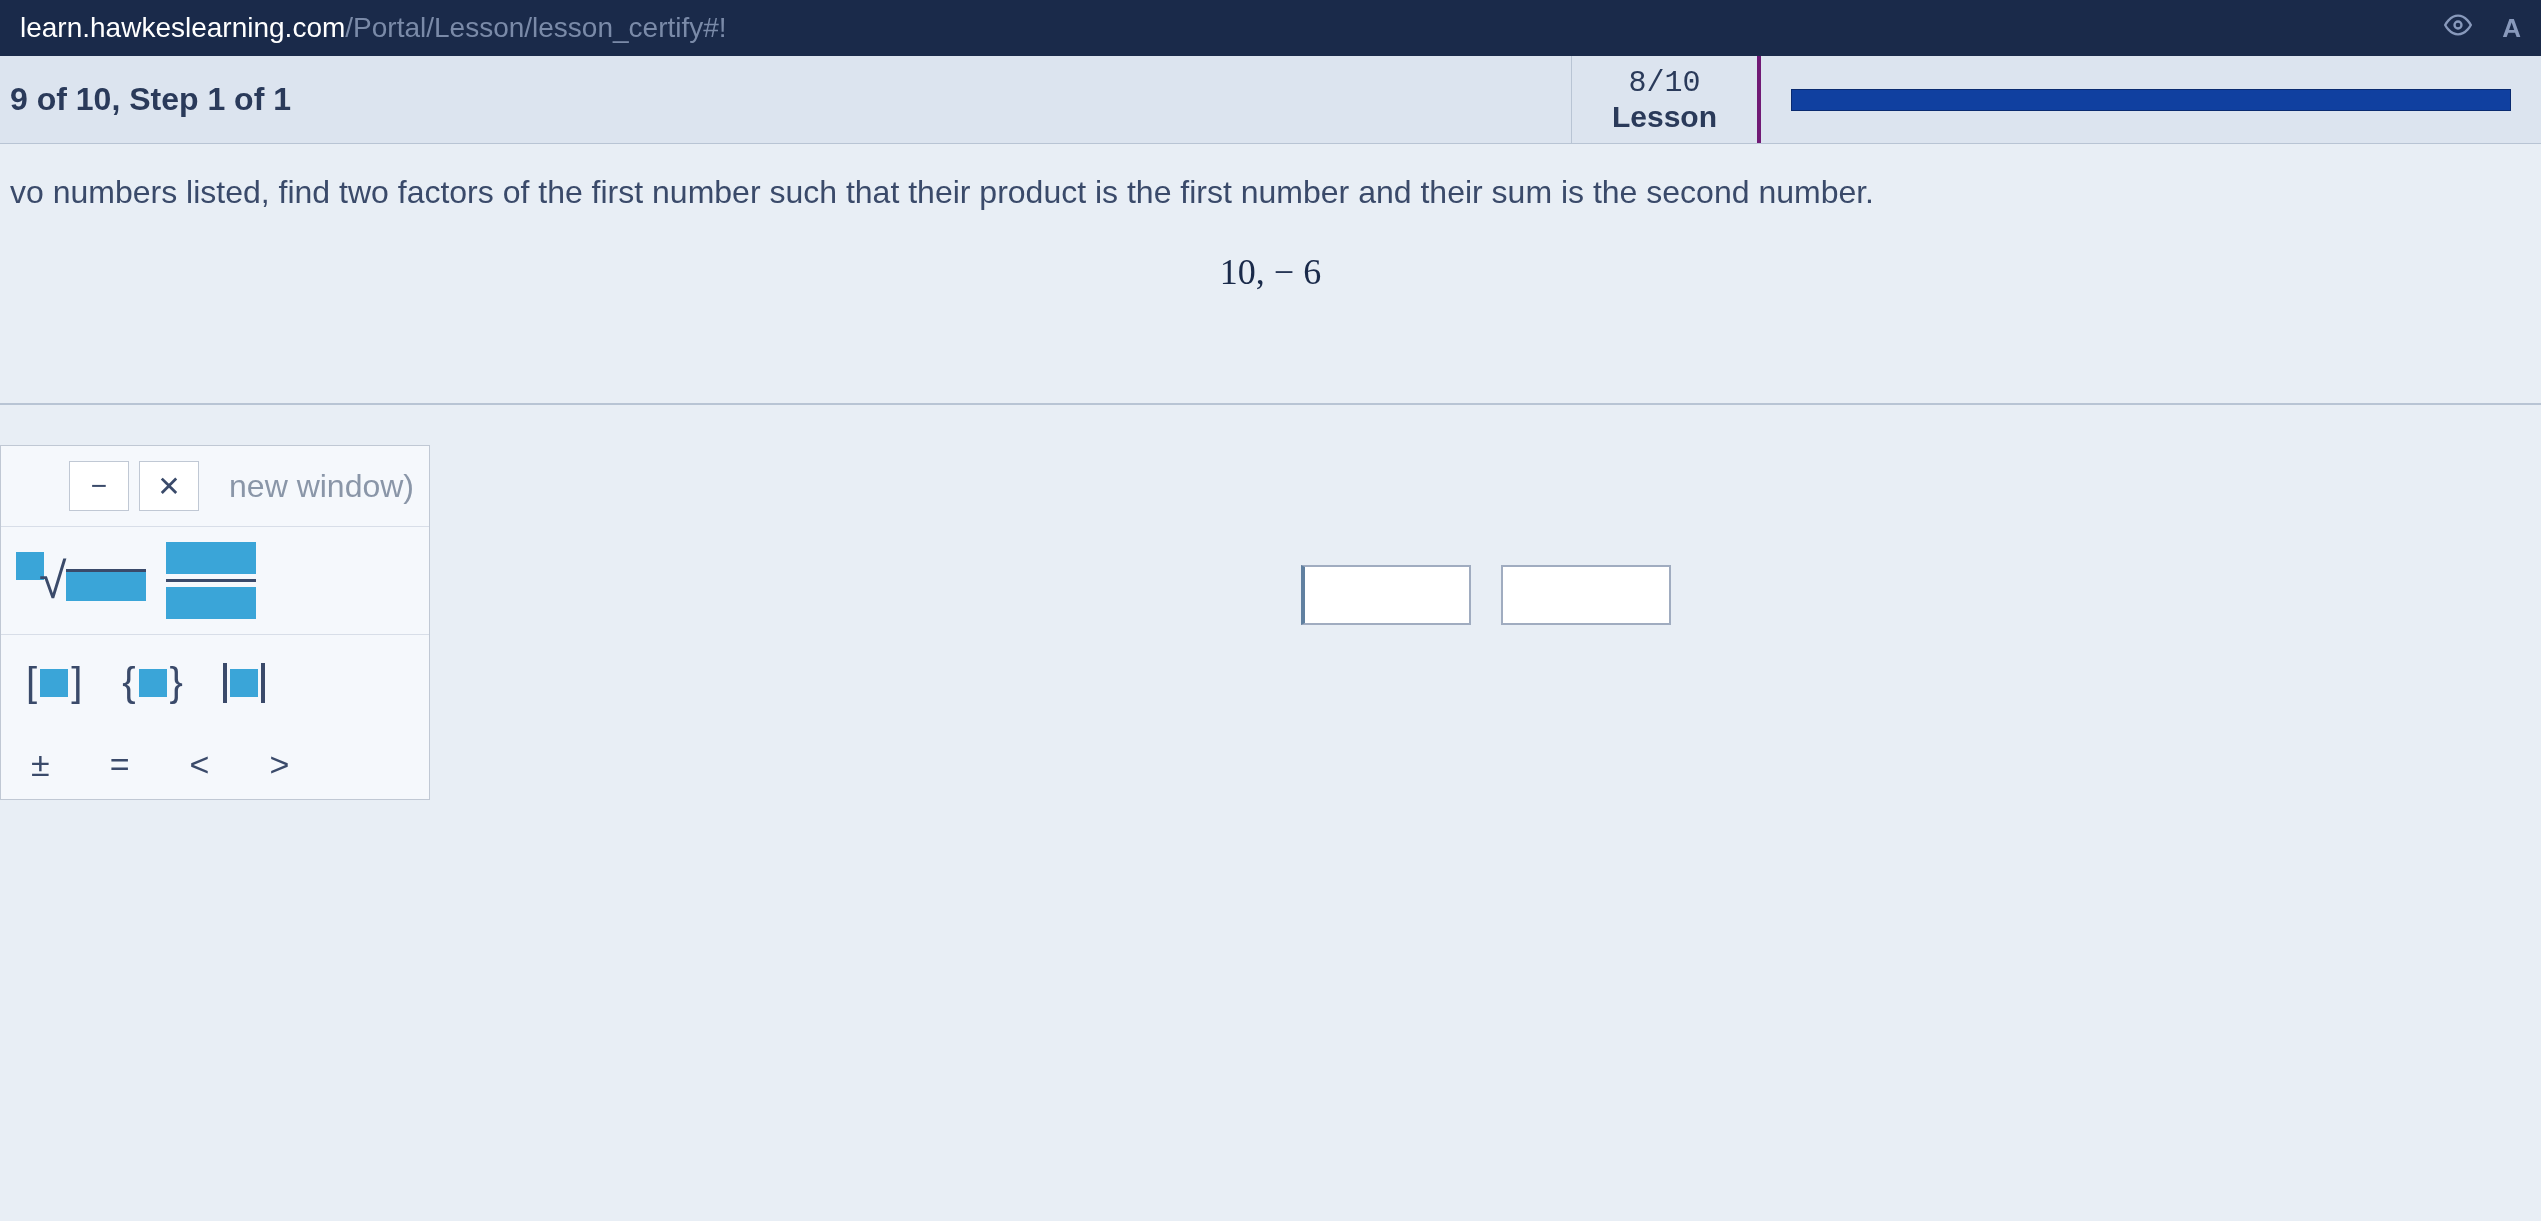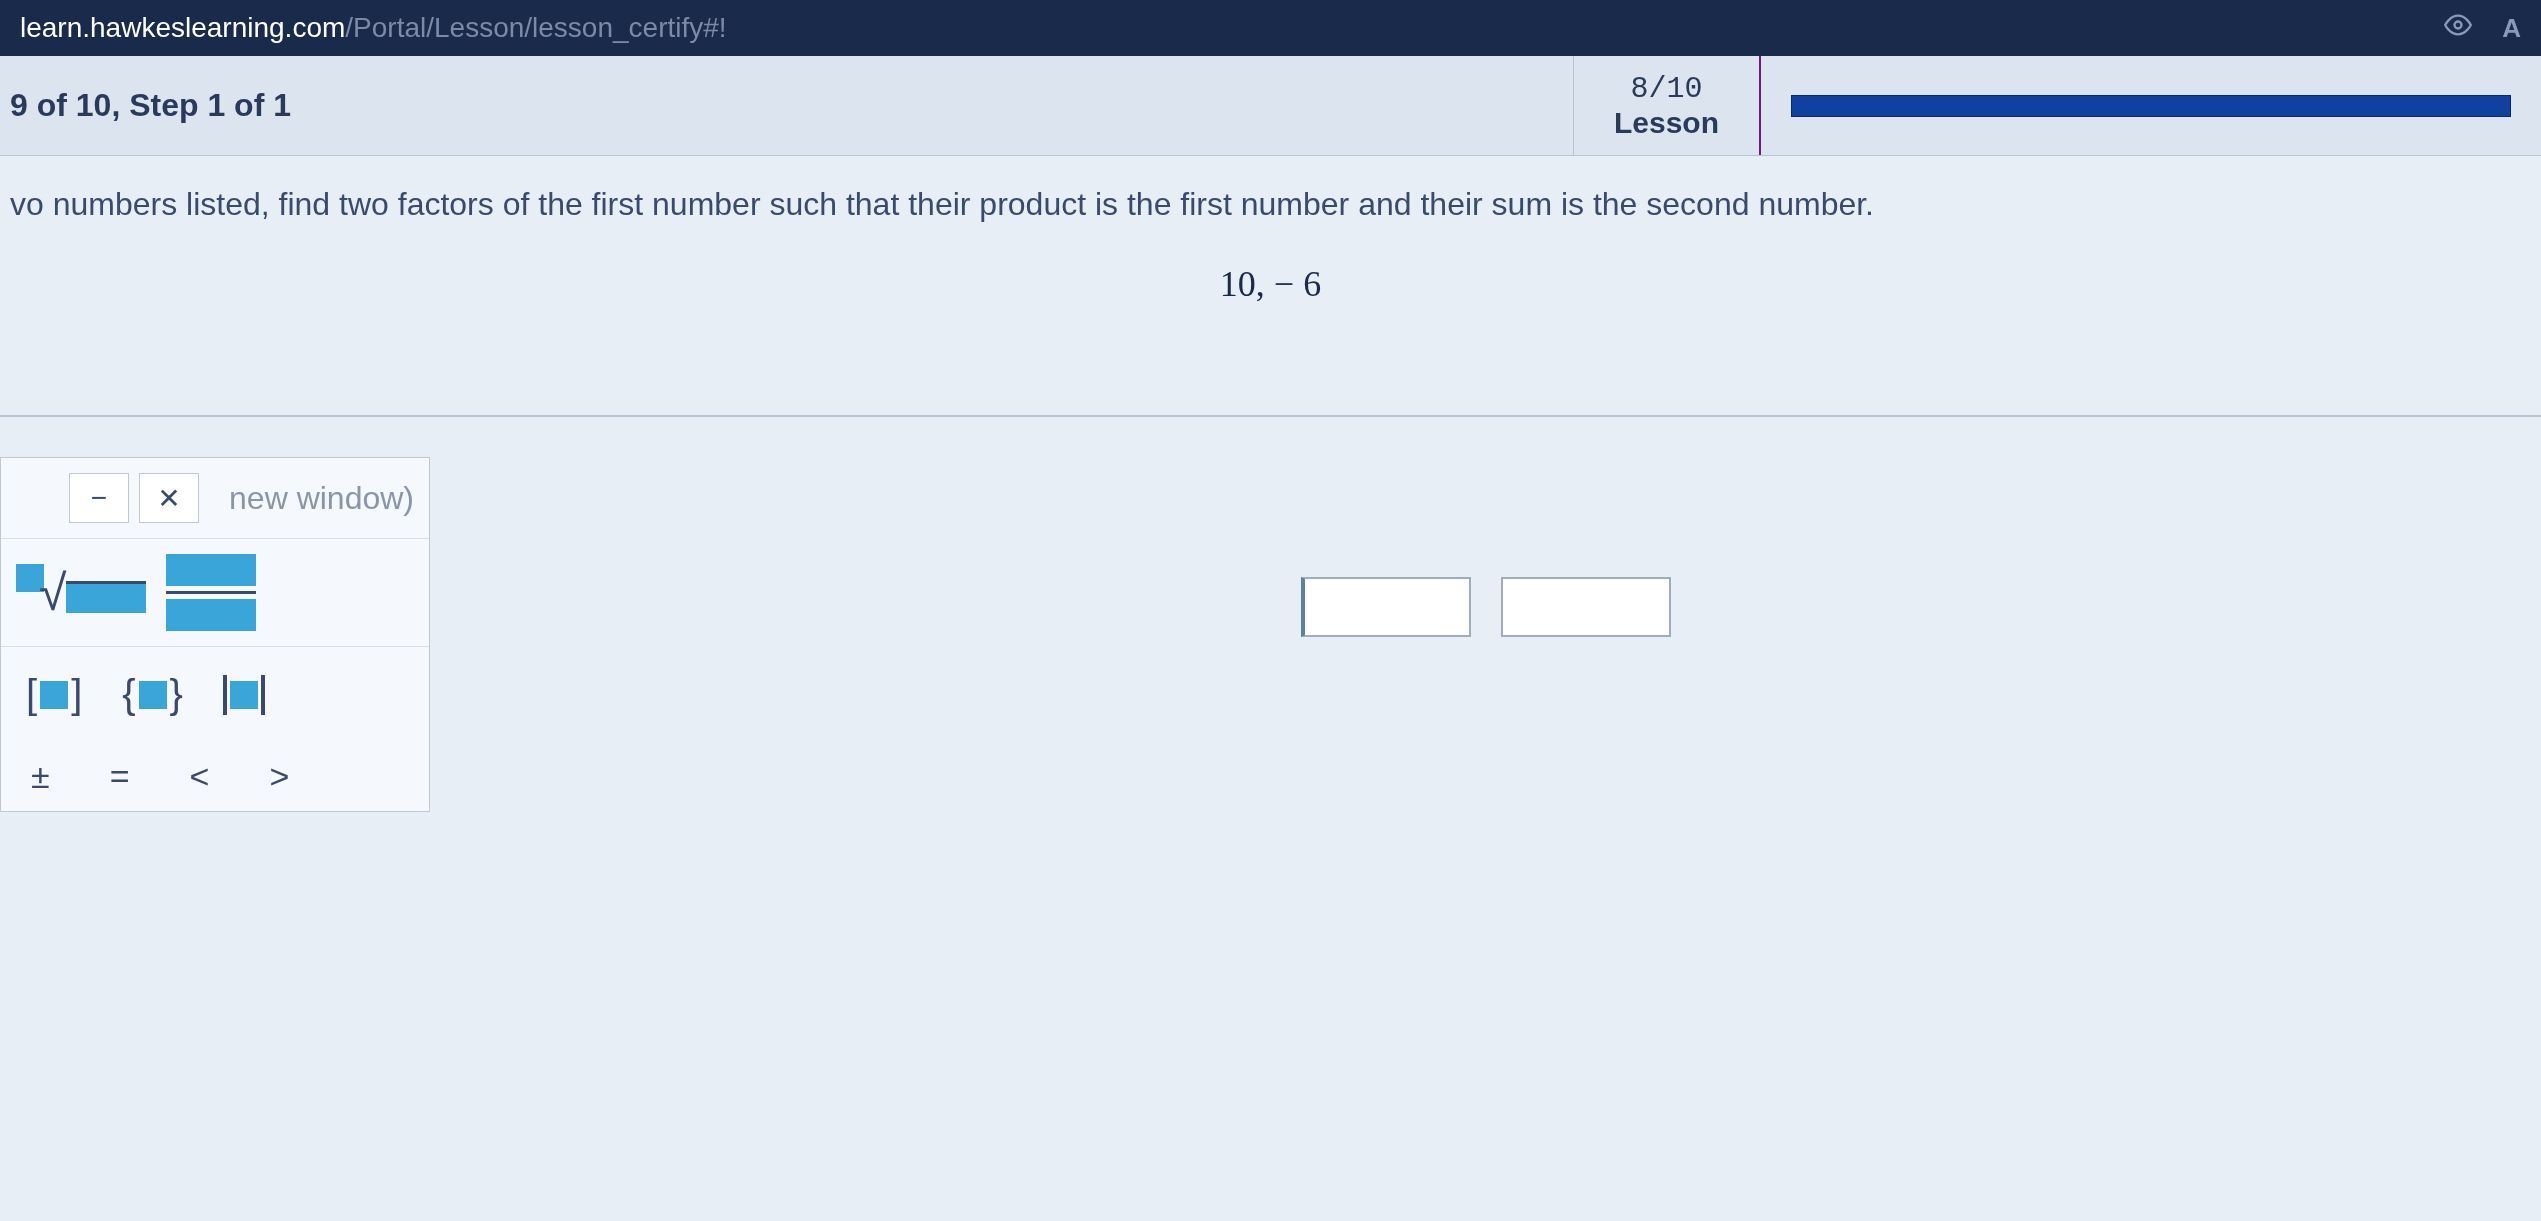--- a/index.html
+++ b/index.html
@@ -45,41 +45,41 @@
       align-items: center;
     }
     
     .eye-icon {
       color: #8899bb;
       font-size: 24px;
     }
     
     .header-row {
       background: #dce4ef;
-      height: 100px;
+      height: 88px;
       display: flex;
       align-items: center;
       border-bottom: 1px solid #b8c4d4;
     }
     
     .step-label {
       font-size: 32px;
       font-weight: bold;
       color: #2a3a5a;
       padding-left: 10px;
       flex: 1;
     }
     
     .score-section {
       display: flex;
       flex-direction: column;
       align-items: center;
       padding: 0 40px;
       border-left: 1px solid #b8c4d4;
-      border-right: 2px solid #701a75;
+      border-right: 4px solid #701a75;
       height: 100%;
       justify-content: center;
     }
     
     .score-fraction {
       font-size: 30px;
       font-family: 'Courier New', monospace;
       color: #2a3a5a;
     }
     

